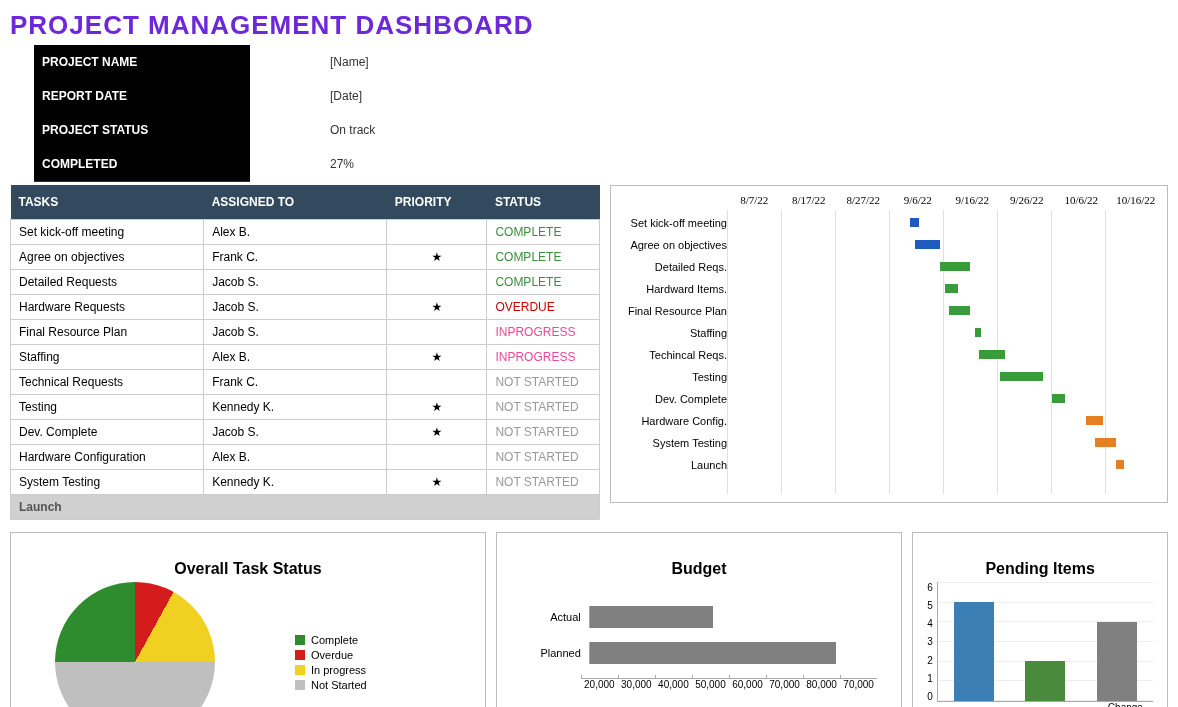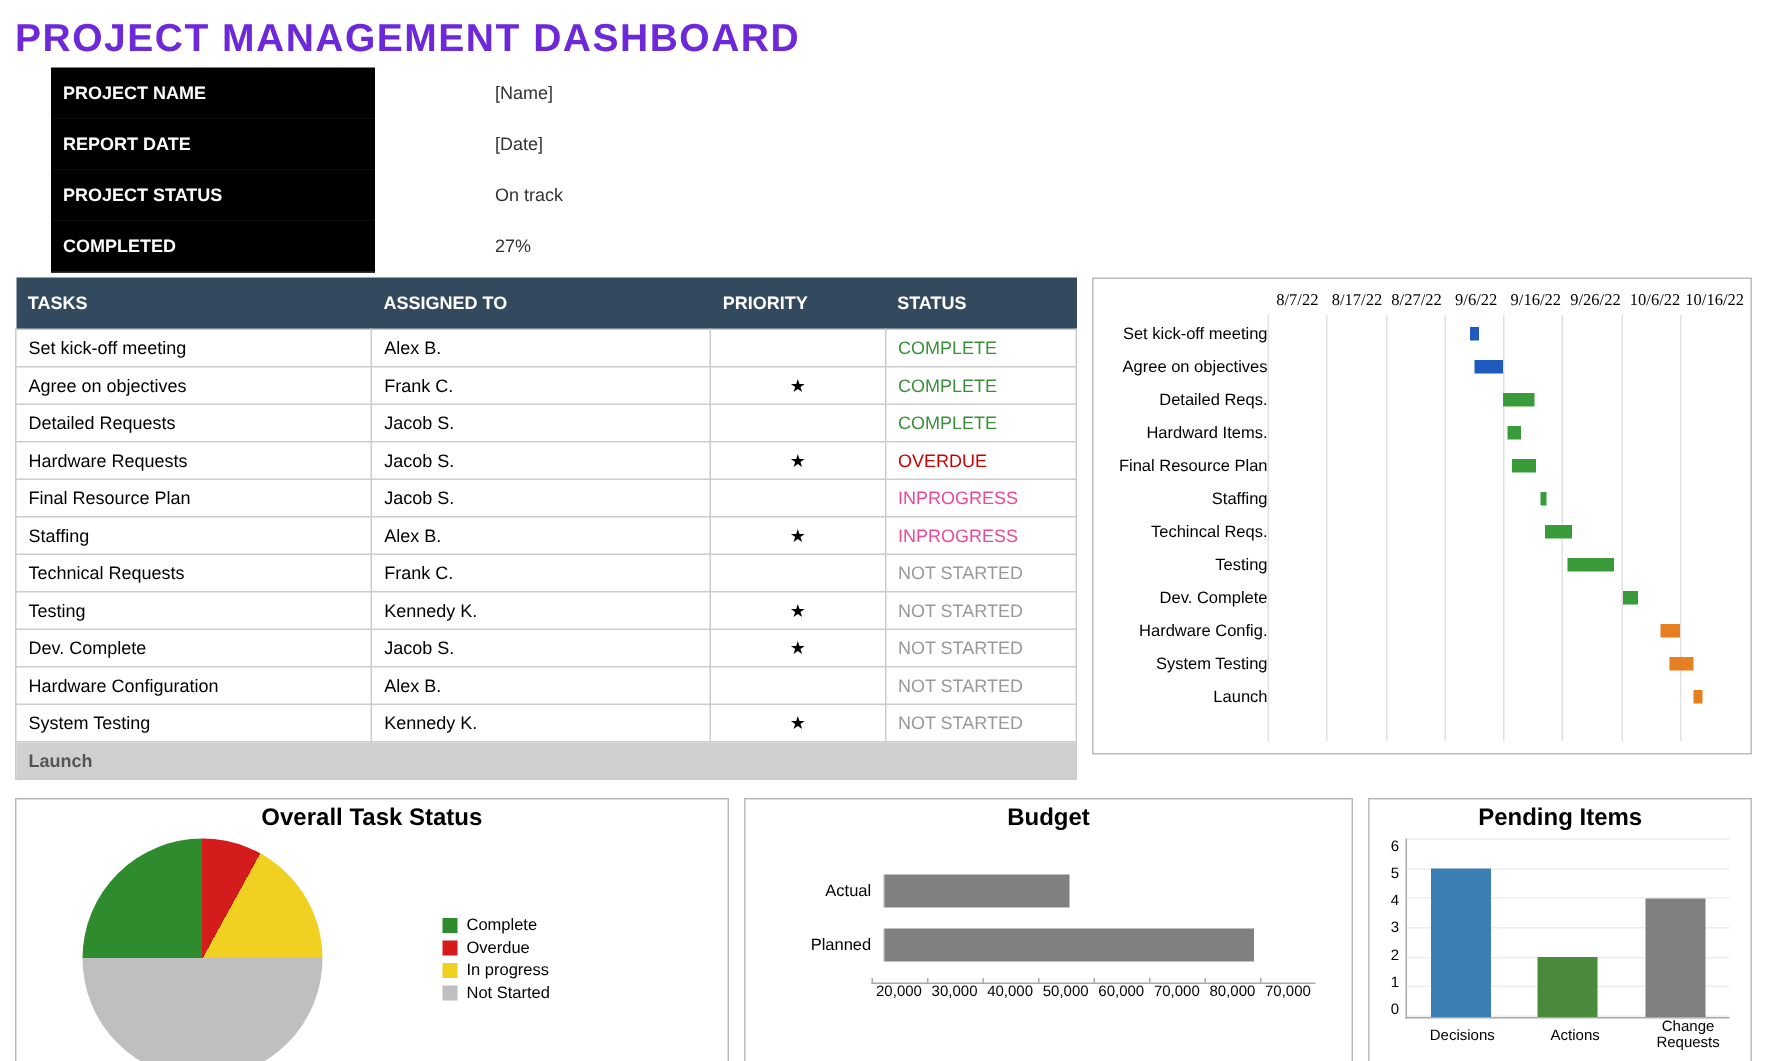--- a/index.html
+++ b/index.html
@@ -40,21 +40,21 @@
   font-size: 12px;
   padding-left: 80px;
   color: #333;
 }
 .mid-section {
   display: flex;
   gap: 10px;
   margin-top: 4px;
 }
 .task-table {
-  width: 708px;
+  width: 590px;
   border-collapse: collapse;
   font-size: 12px;
 }
 .task-table th {
   background: #334a5e;
   color: #fff;
   text-align: left;
   padding: 10px 8px;
   font-size: 12px;
 }
@@ -137,20 +137,21 @@
 }
 .chart-box {
   border: 1px solid #bbb;
   padding: 4px;
 }
 .chart-title {
   text-align: center;
   font-weight: bold;
   font-size: 16px;
   margin-bottom: 4px;
+  margin-top: 23px;
 }
 .pie-box { width: 470px; height: 168px; }
 .pie-container { display: flex; align-items: center; }
 .pie { width: 160px; height: 160px; border-radius: 50%; margin-left: 40px; }
 .legend { margin-left: 80px; font-size: 11px; }
 .legend-item { display: flex; align-items: center; margin: 3px 0; }
 .legend-swatch { width: 10px; height: 10px; margin-right: 6px; }
 
 .budget-box { width: 400px; height: 168px; }
 .budget-chart { padding: 10px 20px 0; }

